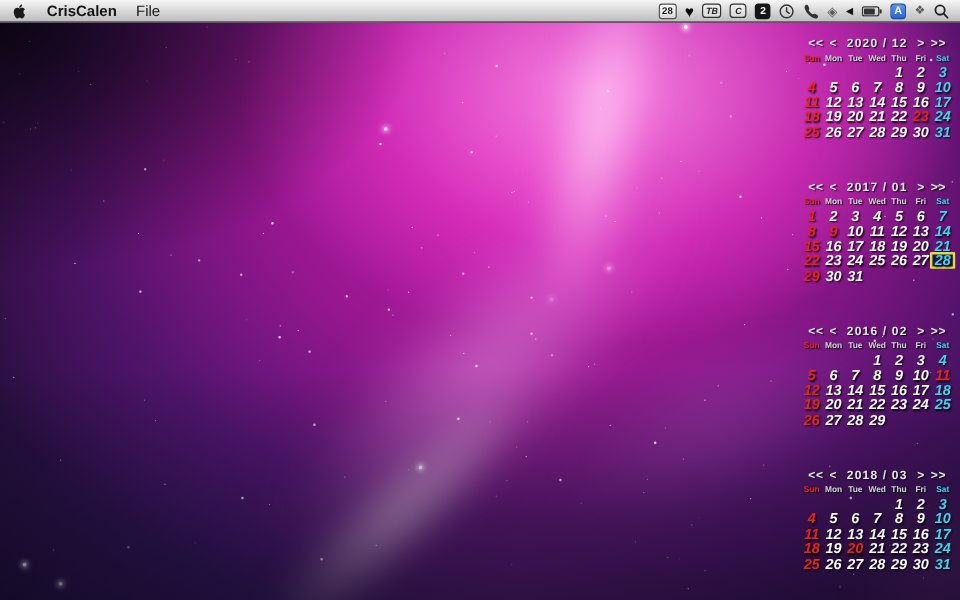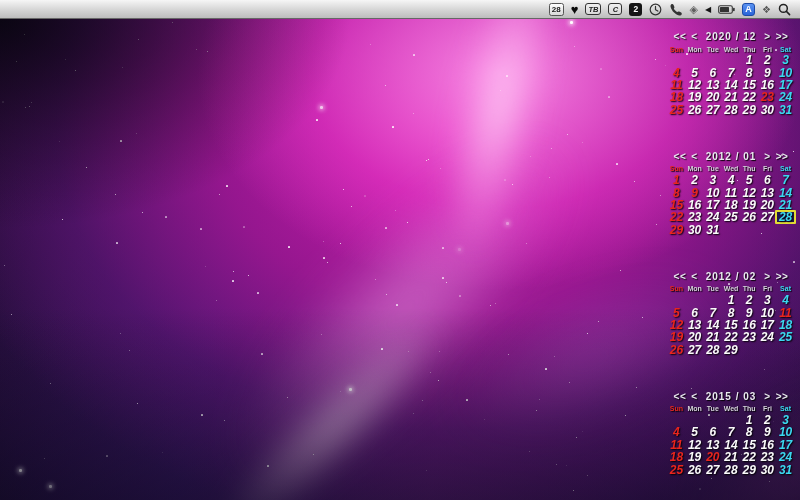--- a/index.html
+++ b/index.html
@@ -81,20 +81,29 @@
   .num.cyan { color:#3ad8ef; }
   .num.today { border:2px solid #e3dc35; background:rgba(14,24,66,.8); border-radius:1px;
     padding:0 2px; height:13.5px; margin:-1px; }
 </style>
 </head>
 <body>
 
 <div id="screen">
 
   <div id="menubar">
+    <div class="mb-left">
+      <span class="apple">
+        <svg width="13" height="15" viewBox="0 0 16 17" fill="#1a1a1a">
+          <path d="M11.7 9c0-1.8 1.5-2.7 1.6-2.8-.9-1.3-2.2-1.4-2.7-1.5-1.1-.1-2.2.7-2.8.7-.6 0-1.5-.7-2.4-.7-1.2 0-2.4.7-3 1.9-1.3 2.2-.3 5.5.9 7.3.6.9 1.3 1.9 2.2 1.8.9 0 1.2-.6 2.3-.6s1.4.6 2.4.6c1 0 1.6-.9 2.2-1.8.7-1 1-2 1-2.1-.1 0-1.7-.7-1.7-2.8zM9.6 3.7c.5-.6.8-1.5.7-2.3-.7 0-1.6.5-2.1 1.1-.5.5-.9 1.4-.8 2.2.9.1 1.7-.4 2.2-1z"></path>
+        </svg>
+      </span>
+      <span class="menu-item app">CrisCalen</span>
+      <span class="menu-item">File</span>
+    </div>
 
     <div class="mb-right">
       <span class="sicon">
         <span class="badge-light">28</span>
       </span>
       <span class="sicon glyph-heart">♥</span>
       <span class="sicon">
         <span class="badge-outline">TB</span>
       </span>
       <span class="sicon">
@@ -358,21 +367,21 @@
           <span class="cell num">28</span>
           <span class="cell num">29</span>
           <span class="cell num">30</span>
           <span class="cell num cyan">31</span>
         </div>
       </div>
       <div class="cal">
         <div class="cal-head">
           <span class="nav">&lt;&lt;</span>
           <span class="nav">&lt;</span>
-          <span class="title">2012 / 01</span>
+          <span class="title">2017 / 01</span>
           <span class="nav">&gt;</span>
           <span class="nav">&gt;&gt;</span>
         </div>
         <div class="cal-grid">
           <span class="dh sun">Sun</span>
           <span class="dh">Mon</span>
           <span class="dh">Tue</span>
           <span class="dh">Wed</span>
           <span class="dh">Thu</span>
           <span class="dh">Fri</span>
@@ -407,21 +416,21 @@
           <span class="cell num cyan today">28</span>
           <span class="cell num red">29</span>
           <span class="cell num">30</span>
           <span class="cell num">31</span>
         </div>
       </div>
       <div class="cal">
         <div class="cal-head">
           <span class="nav">&lt;&lt;</span>
           <span class="nav">&lt;</span>
-          <span class="title">2012 / 02</span>
+          <span class="title">2016 / 02</span>
           <span class="nav">&gt;</span>
           <span class="nav">&gt;&gt;</span>
         </div>
         <div class="cal-grid">
           <span class="dh sun">Sun</span>
           <span class="dh">Mon</span>
           <span class="dh">Tue</span>
           <span class="dh">Wed</span>
           <span class="dh">Thu</span>
           <span class="dh">Fri</span>
@@ -457,21 +466,21 @@
           <span class="cell num red">26</span>
           <span class="cell num">27</span>
           <span class="cell num">28</span>
           <span class="cell num">29</span>
         </div>
       </div>
       <div class="cal">
         <div class="cal-head">
           <span class="nav">&lt;&lt;</span>
           <span class="nav">&lt;</span>
-          <span class="title">2015 / 03</span>
+          <span class="title">2018 / 03</span>
           <span class="nav">&gt;</span>
           <span class="nav">&gt;&gt;</span>
         </div>
         <div class="cal-grid">
           <span class="dh sun">Sun</span>
           <span class="dh">Mon</span>
           <span class="dh">Tue</span>
           <span class="dh">Wed</span>
           <span class="dh">Thu</span>
           <span class="dh">Fri</span>

